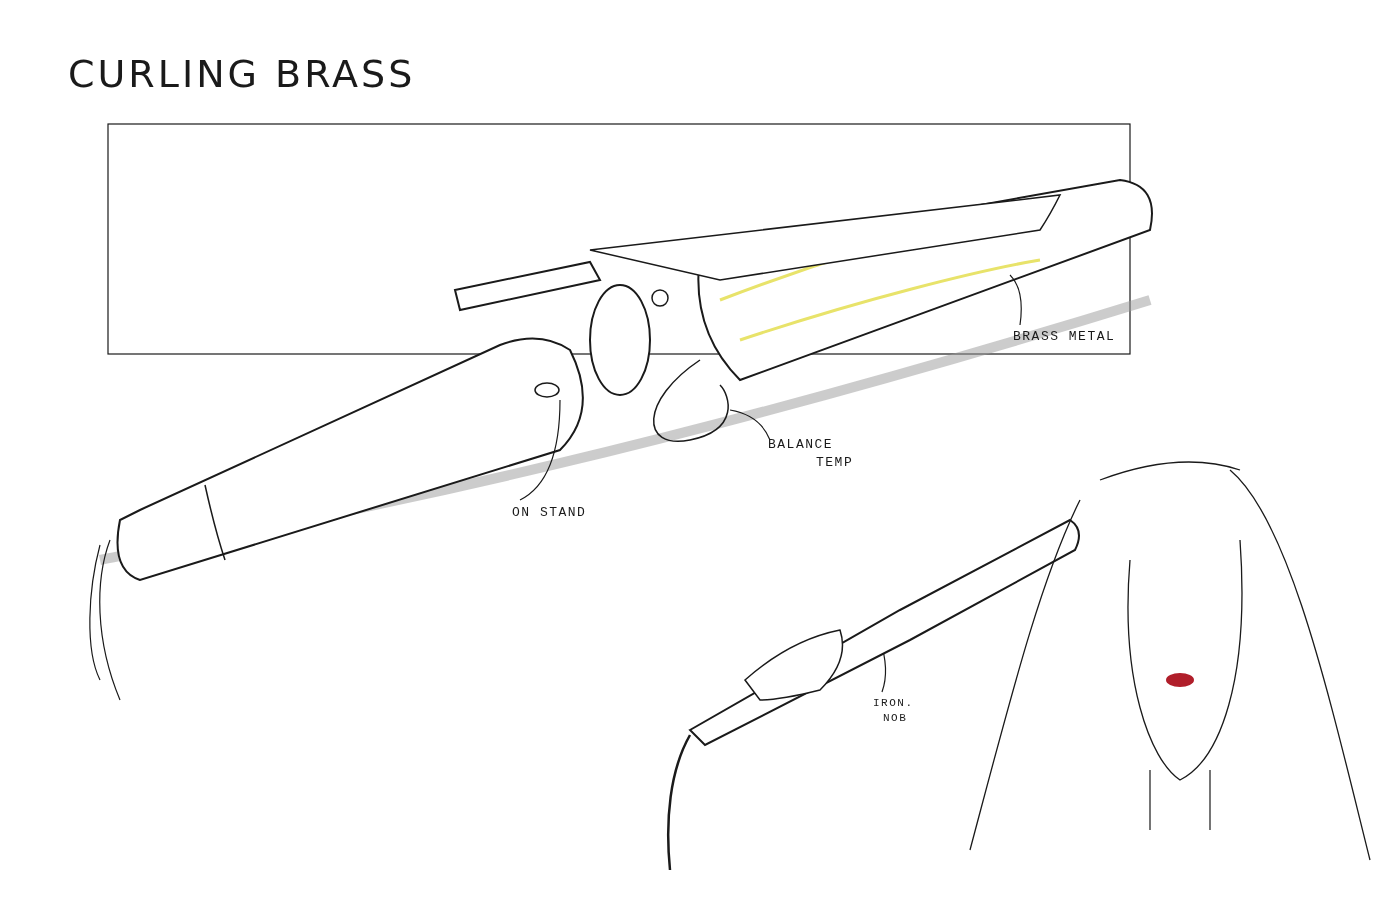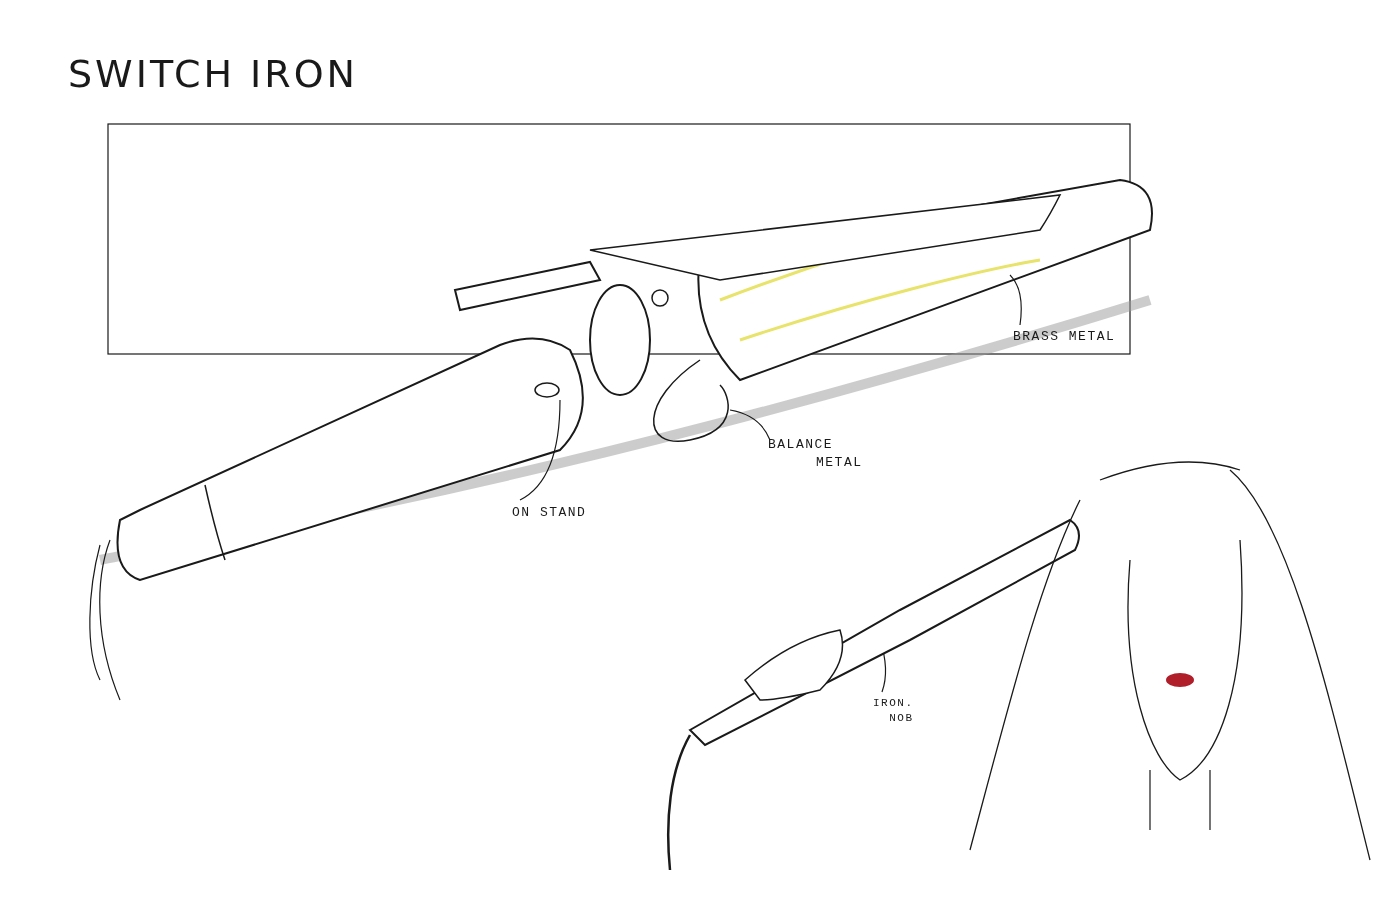--- a/index.html
+++ b/index.html
@@ -7,21 +7,21 @@
          font-family: "DejaVu Sans", sans-serif; }
   .title { position: absolute; left: 68px; top: 52px; font-size: 38px; letter-spacing: 3px;
            color: #1a1a1a; font-family: "DejaVu Sans", sans-serif; font-weight: 400; }
   .label { position: absolute; color: #1a1a1a; font-size: 13px; letter-spacing: 1.5px;
            font-family: Liberation Mono, monospace; line-height: 18px; }
   svg.sketch { position: absolute; left: 0; top: 0; }
 </style>
 </head>
 <body>
 
-<div class="title">SWITCH IRON</div>
+<div class="title">CURLING BRASS</div>
 
 <svg class="sketch" width="1400" height="906" viewBox="0 0 1400 906">
 
   <rect x="108" y="124" width="1022" height="230" fill="none" stroke="#1a1a1a" stroke-width="1.2"></rect>
 
   <path d="M100 560 C 300 520, 600 470, 1150 300" fill="none" stroke="#9a9a9a" stroke-width="10" opacity="0.5"></path>
 
   <path d="M700 255 L 1120 180 Q 1160 185 1150 230 L 740 380 Q 690 330 700 255 Z" fill="#ffffff" stroke="#1a1a1a" stroke-width="2"></path>
   <path d="M720 300 C 850 250, 980 215, 1040 205" fill="none" stroke="#e8e36a" stroke-width="3"></path>
   <path d="M740 340 C 860 300, 980 270, 1040 260" fill="none" stroke="#e8e36a" stroke-width="3"></path>
@@ -56,21 +56,21 @@
     <path d="M1100 480 Q 1180 450 1240 470" fill="none" stroke="#1a1a1a" stroke-width="1.3"></path>
     <ellipse cx="1180" cy="680" rx="14" ry="7" fill="#b01e2a"></ellipse>
     <path d="M1150 770 L 1150 830 M1210 770 L 1210 830" fill="none" stroke="#1a1a1a" stroke-width="1.2"></path>
   </g>
 </svg>
 
 <div class="label" style="left:1013px; top:328px;">BRASS METAL</div>
 
 <div class="label" style="left:768px; top:436px;">
   <div>BALANCE</div>
-  <div style="padding-left:48px;">METAL</div>
+  <div style="padding-left:48px;">TEMP</div>
 </div>
 
 <div class="label" style="left:512px; top:504px;">ON STAND</div>
 
 <div class="label" style="left:873px; top:696px; font-size:11px; line-height:15px;">
   <div>IRON.</div>
-  <div style="padding-left:10px;text-align:right;">NOB</div>
+  <div style="padding-left:10px;">NOB</div>
 </div>
 
 </body></html>

